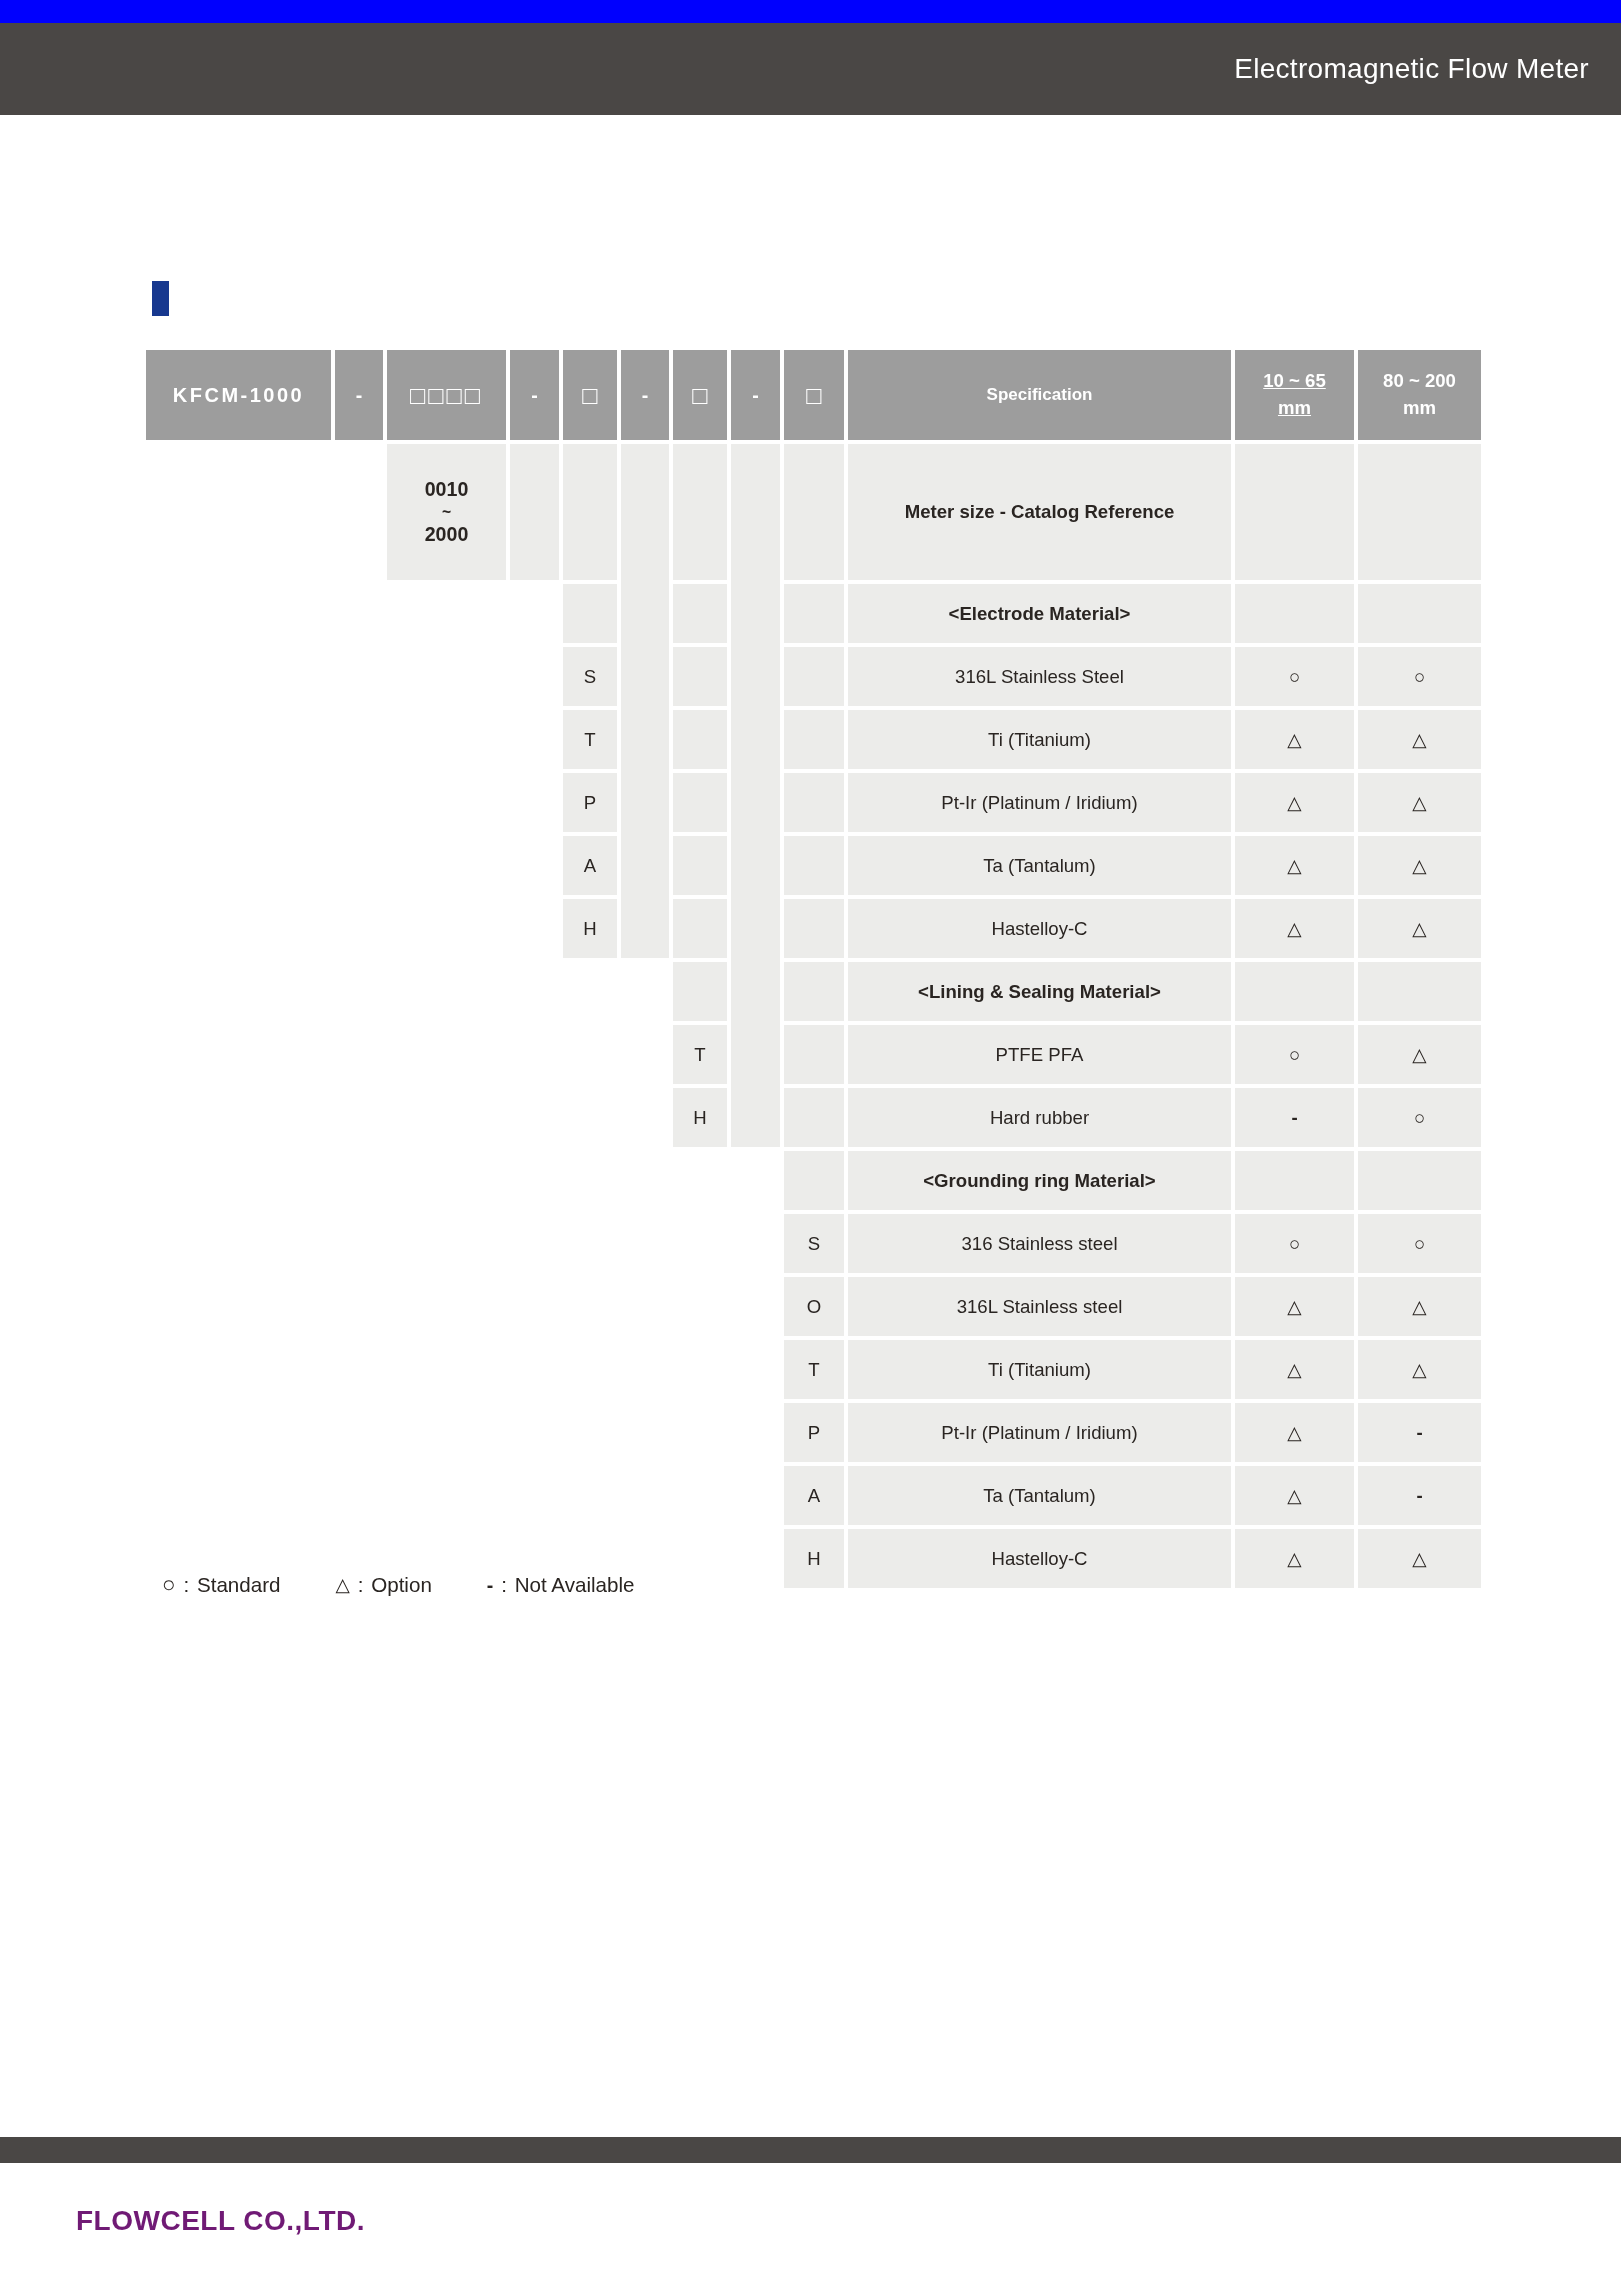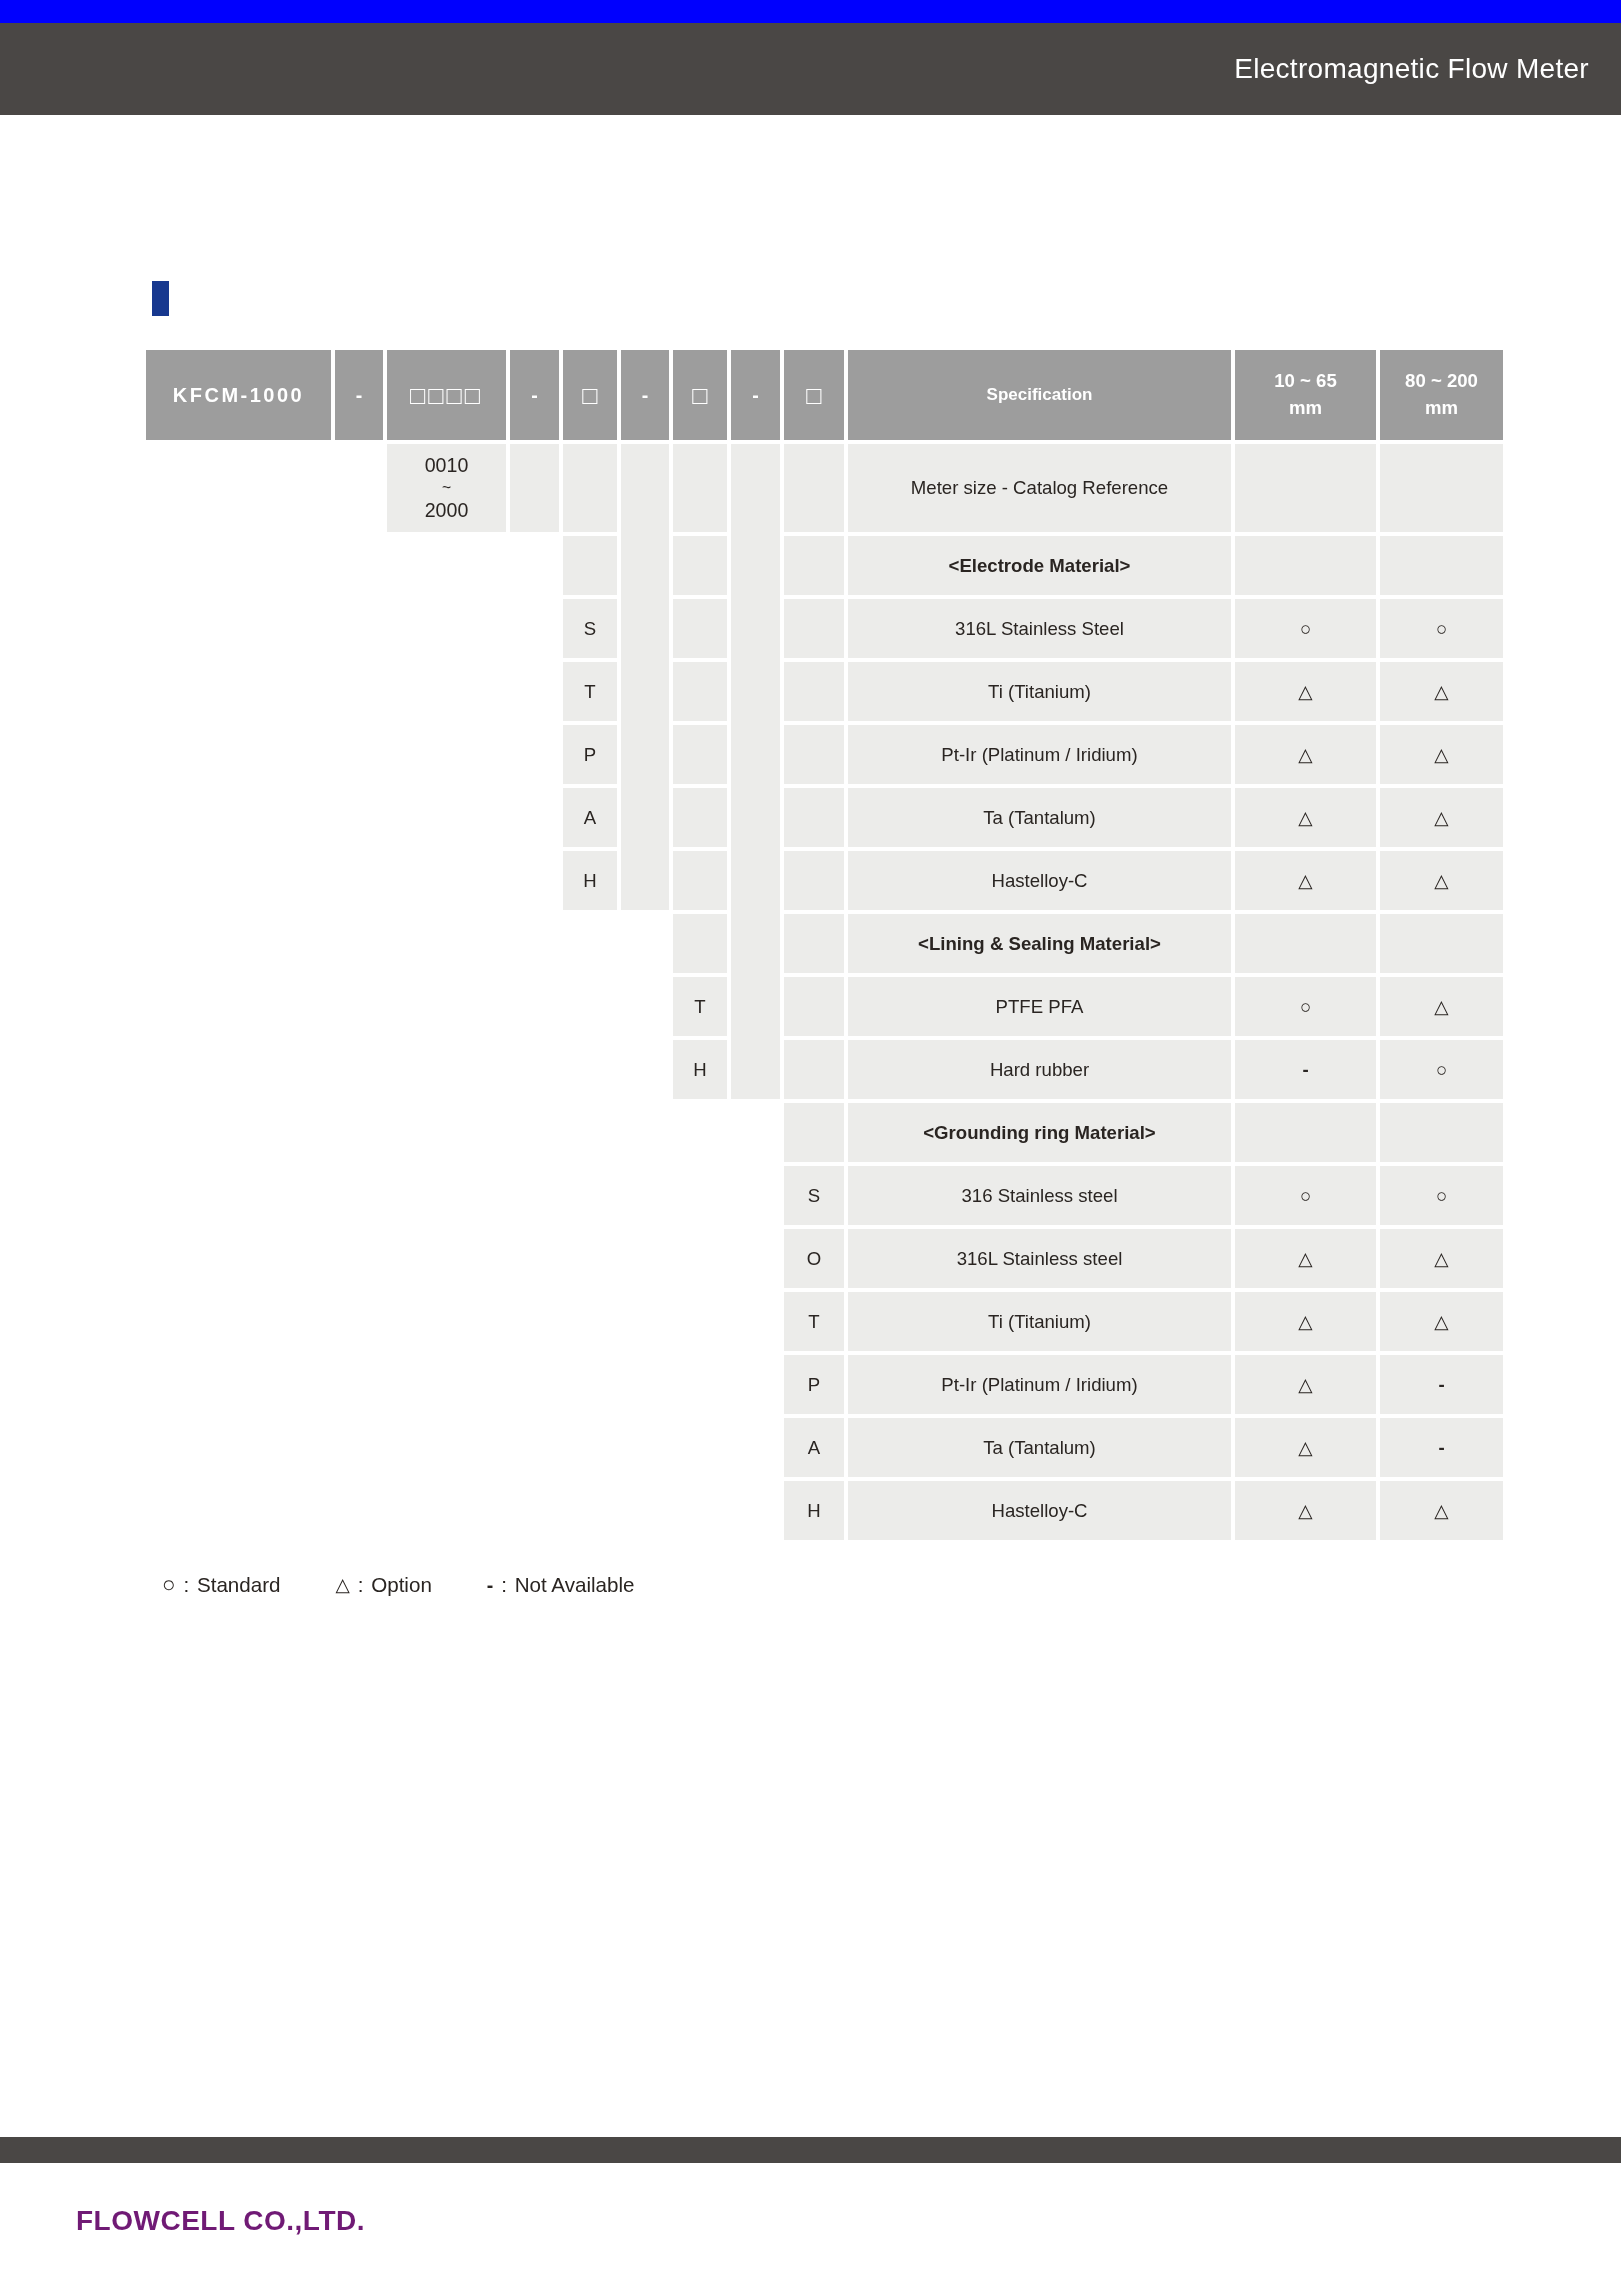--- a/index.html
+++ b/index.html
@@ -31,25 +31,25 @@
     font-weight:700;padding:0;}
   th.h-model{width:185px;font-size:20px;letter-spacing:2.5px;}
   th.h-dash{width:48px;font-size:19.6px;}
   th.h-boxes{width:119px;font-size:25.5px;font-weight:400;letter-spacing:2.9px;}
   th.h-box5{width:54px;font-size:25.5px;font-weight:400;}
   th.h-dash4{width:49px;font-size:19.6px;}
   th.h-box7{width:54px;font-size:25.5px;font-weight:400;}
   th.h-dash8{width:49px;font-size:19.6px;}
   th.h-box9{width:60px;font-size:25.5px;font-weight:400;}
   th.h-spec{width:383px;font-size:17px;}
-  th.h-small{width:141px;font-size:18.6px;line-height:1.45;}
+  th.h-small{width:119px;font-size:18.6px;line-height:1.45;text-decoration:underline;}
   th.h-large{width:123px;font-size:18.6px;line-height:1.45;margin-left:8px;}
 
   table.spec td{padding:0;height:59px;text-align:center;vertical-align:middle;color:var(--ink);font-size:18.6px;}
-  tr.size-row > td{height:88px;}
+  tr.size-row > td{height:136px;font-weight:bold;}
   td.shaded{background:var(--cell-gray);}
   td.blank{background:transparent;}
   td.code-cell{font-size:19.6px;}
   td.spec-cell{text-align:left;padding-left:10.8px;padding-right:5.9px;}
   td.section-cell{font-weight:700;margin-left:26px;}
   td.size-cell .sz{font-size:19.6px;line-height:1.35;}
   td.size-cell .sz-mid{font-size:15.7px;line-height:1.2;}
   td.sym-circle{font-size:23.5px;}
   td.sym-tri{font-size:21.6px;}
   td.sym-dash{font-size:19.6px;font-weight:700;}

